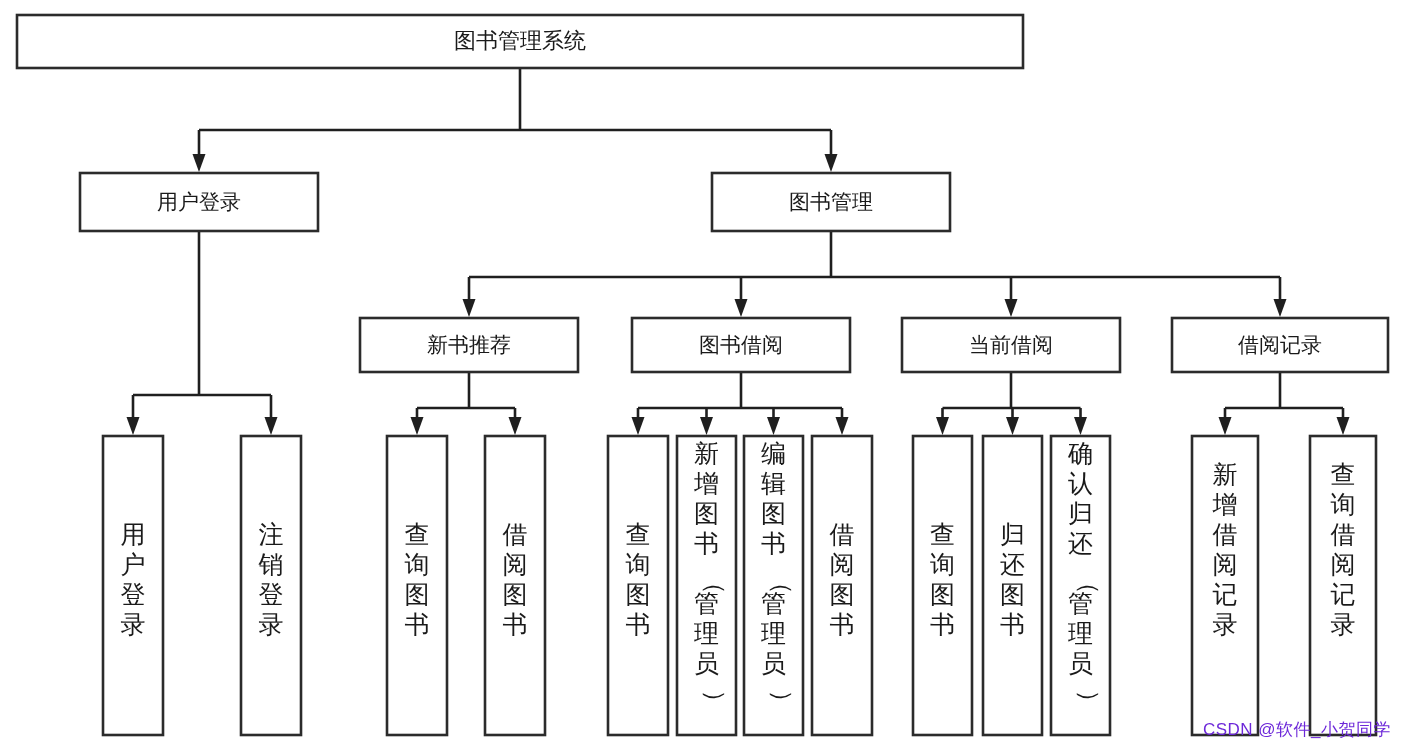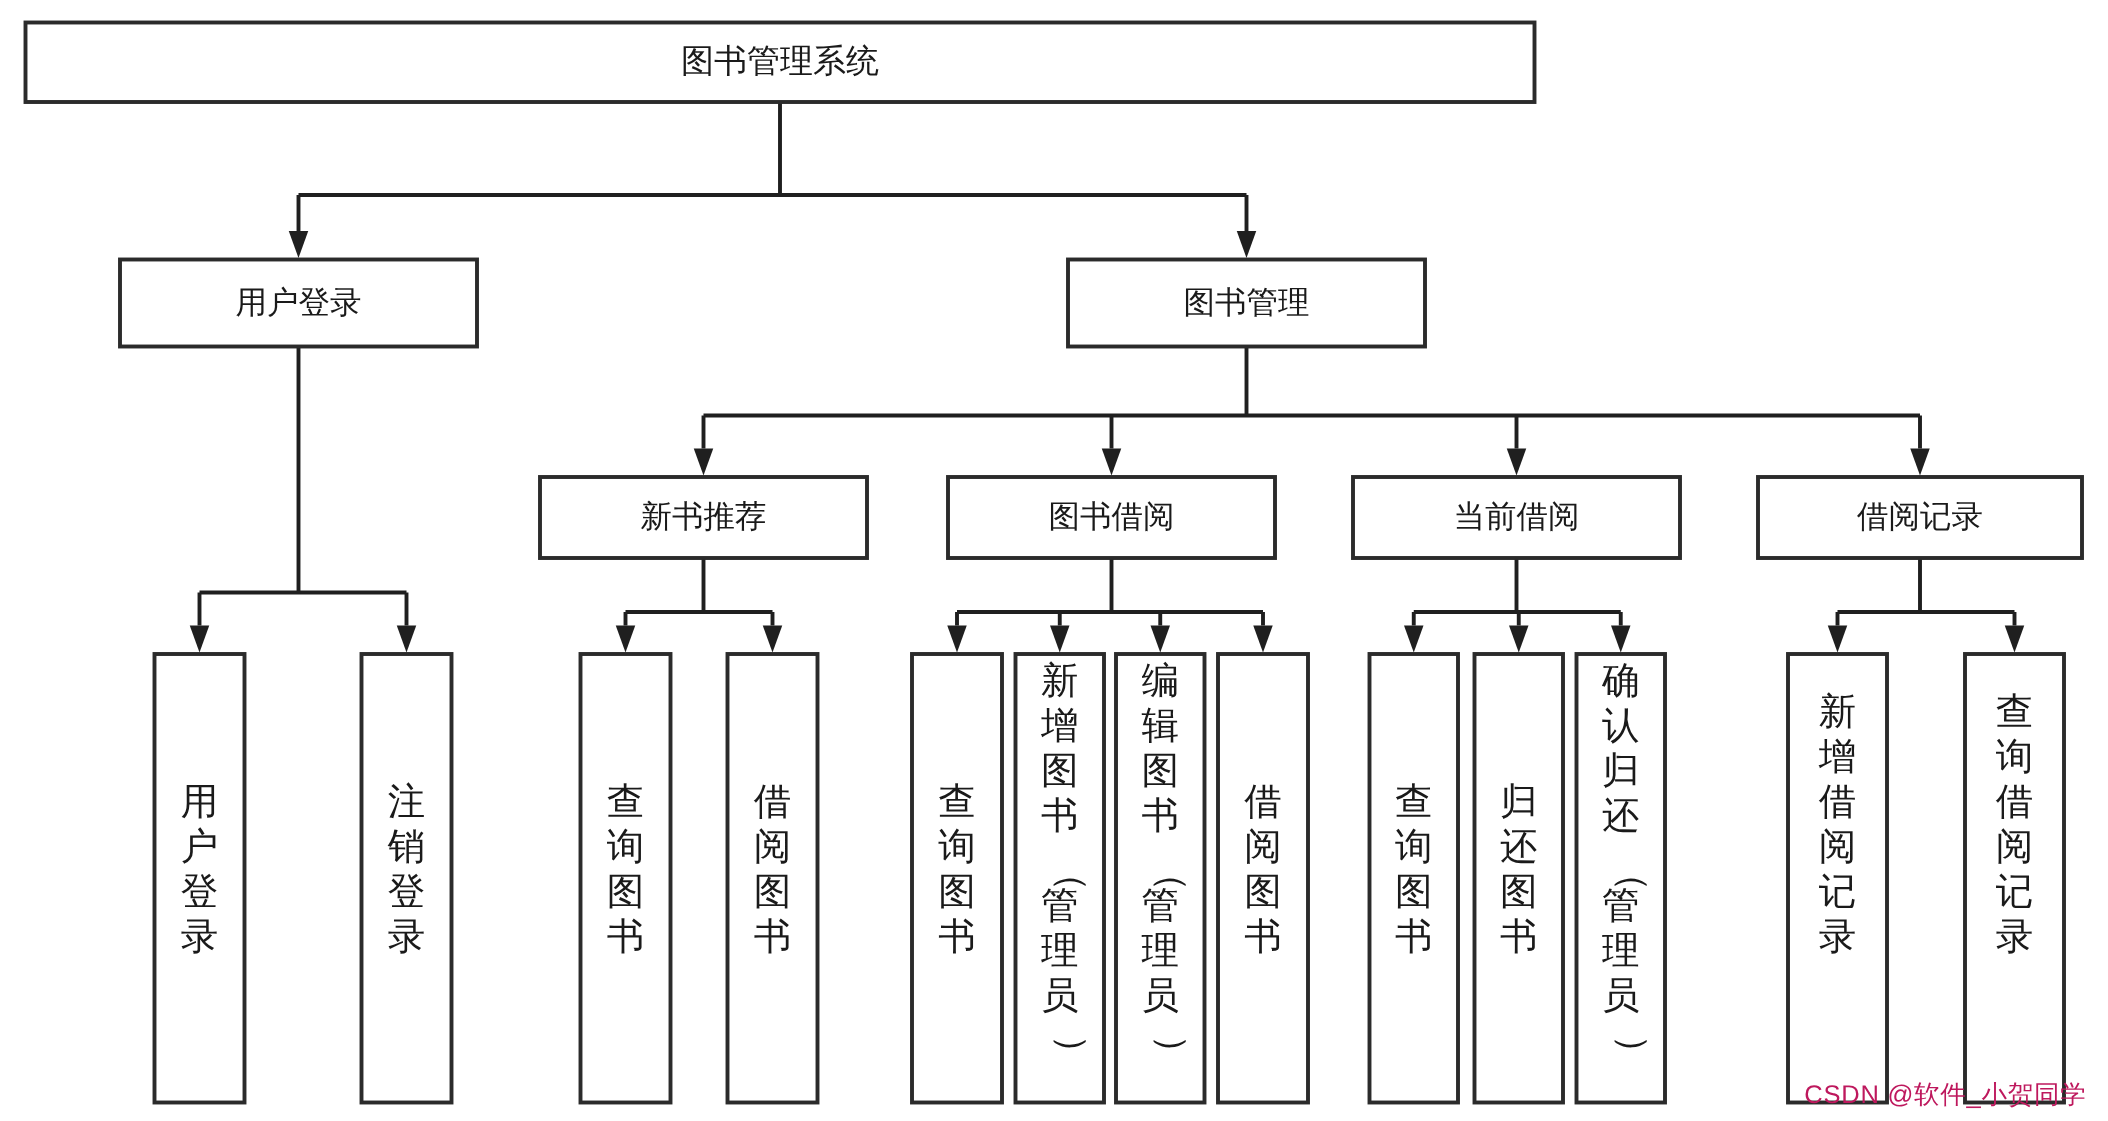--- a/index.html
+++ b/index.html
@@ -55,21 +55,21 @@
   .arrow-head {
     fill: #1f1f1f;
     stroke: none;
   }
   .watermark {
     position: absolute;
     right: 14px;
     bottom: 6px;
     font-family: "Liberation Sans", "DejaVu Sans", sans-serif;
     font-size: 17px;
-    color: #be185d;
+    color: #6d28d9;
     letter-spacing: 0.5px;
     white-space: nowrap;
     pointer-events: none;
   }
 </style>
 </head>
 <body>
 
 <div id="diagram-root">
   <svg class="diagram" viewBox="0 0 1405 747" xmlns="http://www.w3.org/2000/svg">

